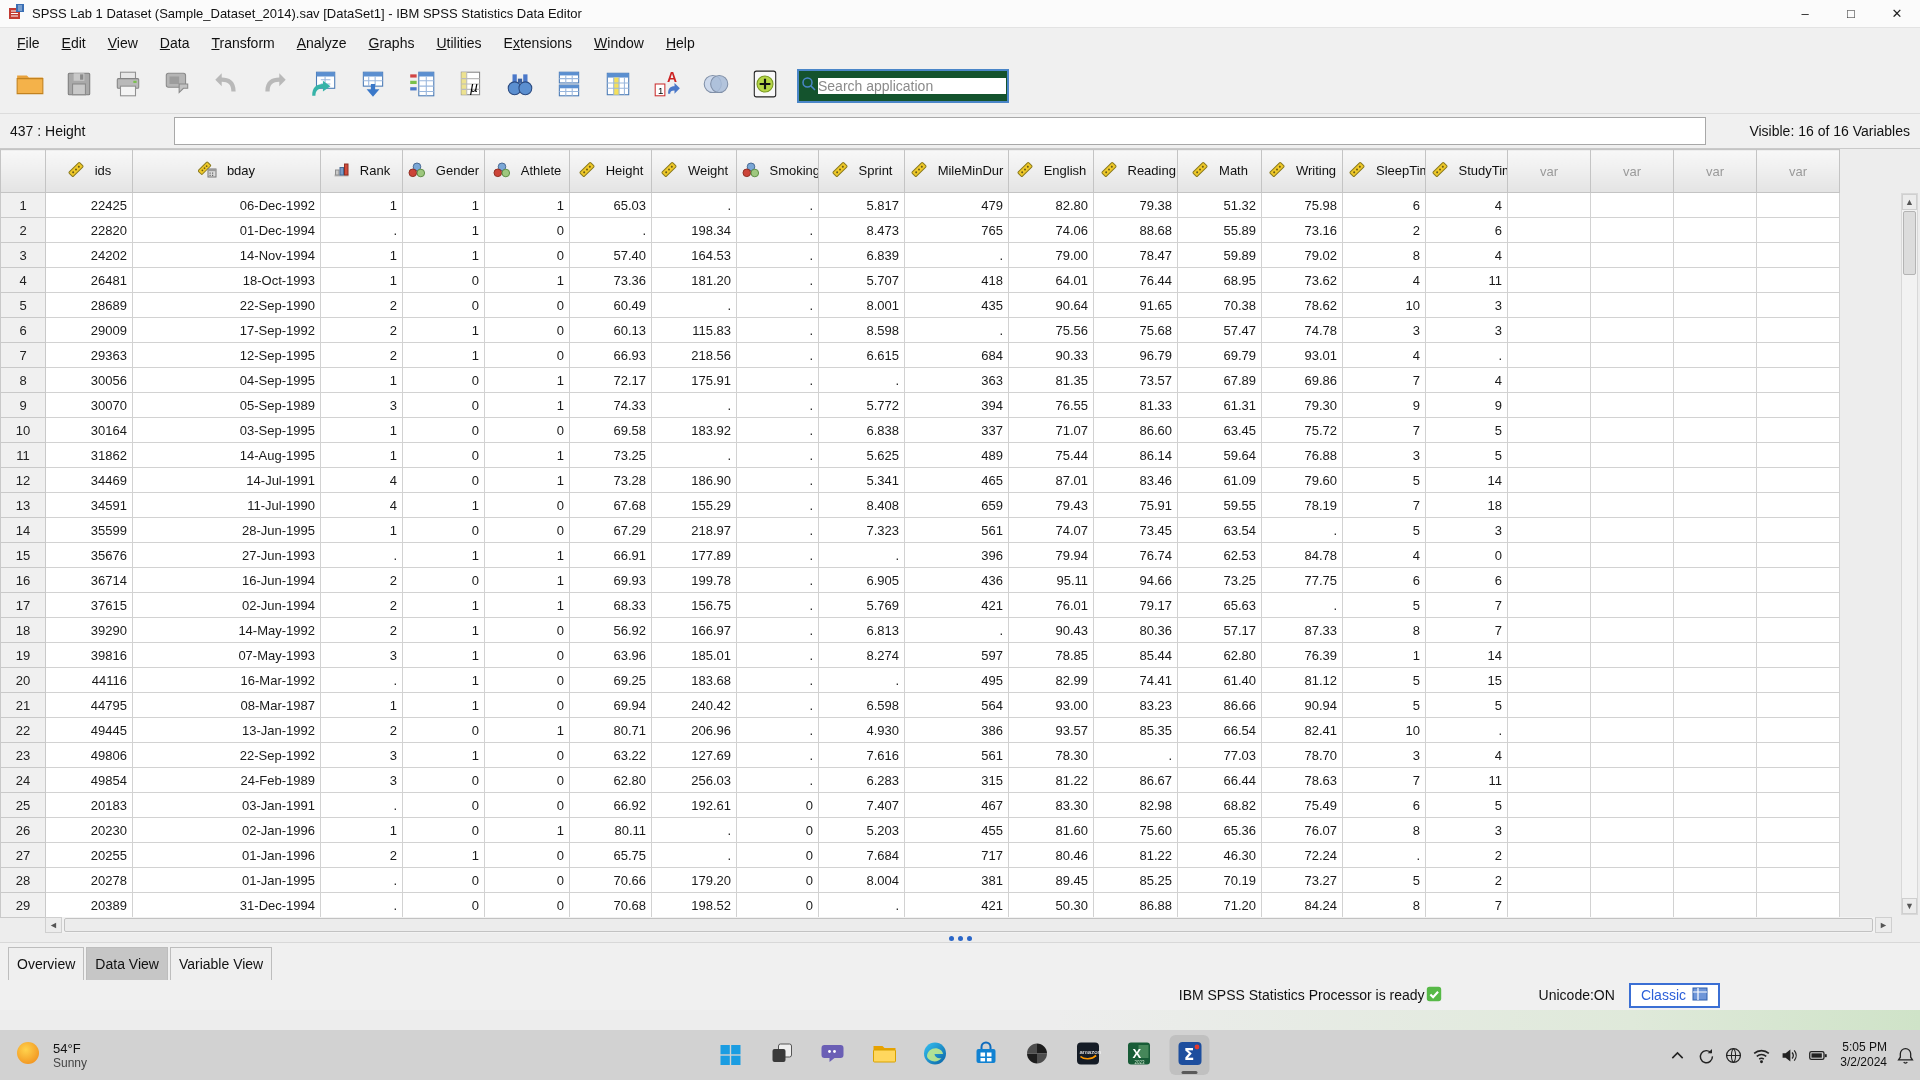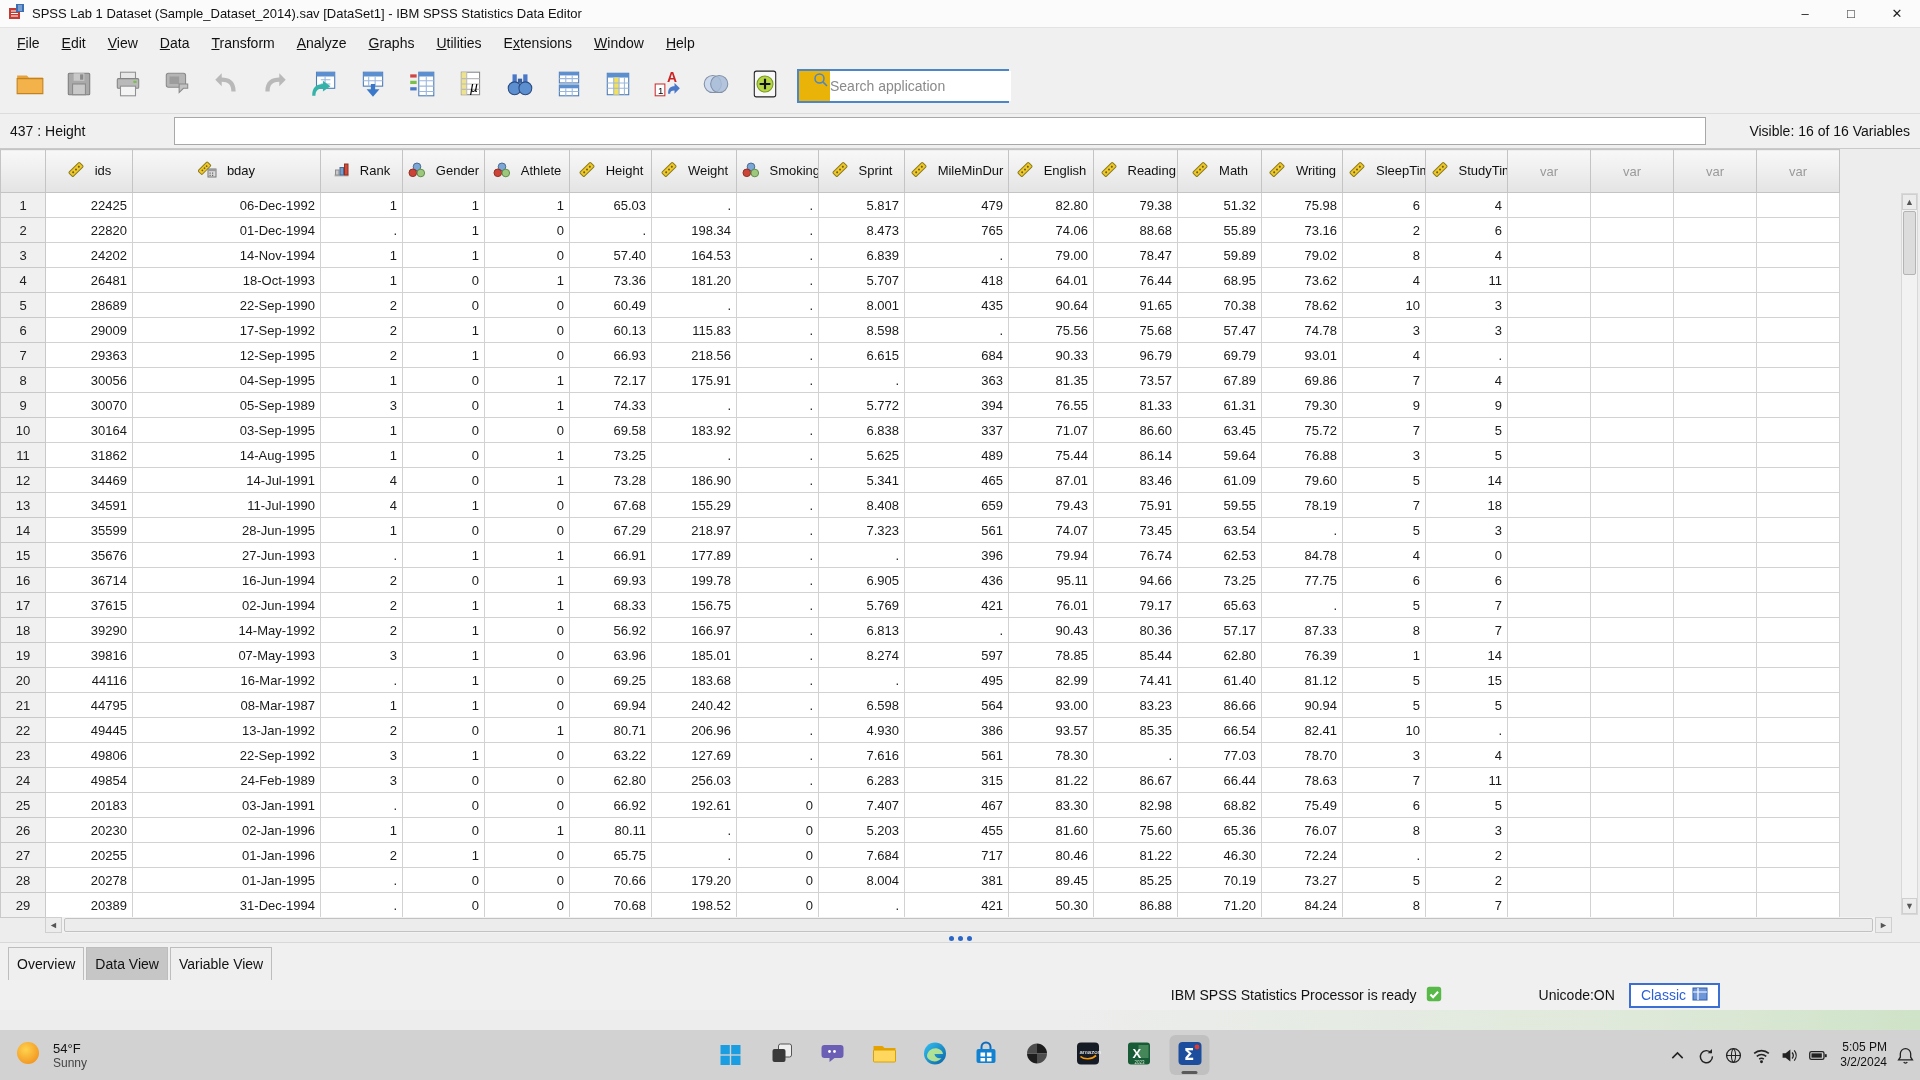--- a/index.html
+++ b/index.html
@@ -14,21 +14,21 @@
   .win-btn{width:46px;height:100%;display:flex;align-items:center;justify-content:center;font-size:13px;color:#222}
 
   
   .menubar{height:30px;display:flex;align-items:center;padding-left:6px;background:#f0f0f0}
   .menu-item{font-size:14px;color:#111;padding:4px 11px;cursor:default}
   .accel{text-decoration:underline}
 
   
   .toolbar{height:56px;display:flex;align-items:center;padding-left:8px;background:#f0f0f0;border-bottom:1px solid #dcdcdc}
   .tool-btn{width:44px;height:44px;border:none;background:transparent;display:flex;align-items:center;justify-content:center}
-  .search-box{width:212px;height:34px;border:2px solid #4a86c8;background:#eab308;display:flex;padding:0 13px;margin-left:10px}
+  .search-box{width:212px;height:34px;border:2px solid #4a86c8;background:#14532d;display:flex;align-items:center;padding:0 1px;margin-left:10px}
   .search-box input{border:none;outline:none;flex:1;font-size:14px;font-family:inherit;color:#333}
   .search-box input::placeholder{color:#8a8a8a}
 
   
   .cellref-bar{height:34px;display:flex;align-items:center;background:#f0f0f0;padding:0 6px}
   .cellref-label{width:168px;font-size:14px;color:#111;padding-left:4px}
   .cell-editor{flex:1;height:28px;border:1px solid #a8a8a8;background:#fff;font-size:13px;font-family:inherit;padding:0 4px;outline:none}
   .visible-info{width:208px;text-align:right;font-size:14px;color:#111;padding-right:4px}
 
   
@@ -56,21 +56,21 @@
   .split-strip{position:absolute;left:0;right:0;top:784px;height:10px;display:flex;align-items:center;justify-content:center;gap:4px}
   .split-strip i{width:5px;height:5px;border-radius:50%;background:#2a66c8;display:block}
 
   
   .tabbar{height:38px;background:#f0f0f0;display:flex;align-items:flex-end;padding-left:8px;border-top:1px solid #d8d8d8}
   .tab{font-size:14px;color:#111;padding:8px 8px;background:#efefef;border:1px solid #bdbdbd;border-bottom:none;margin-right:2px}
   .tab.active{background:#c6c6c6;font-weight:normal}
 
   
   .statusbar{height:30px;display:flex;align-items:center;background:#f0f0f0;font-size:14px;color:#111}
-  .status-msg{margin-left:auto;display:flex;align-items:center;gap:8px}
+  .status-msg{margin-left:auto;display:flex;align-items:center;}
   .unicode-label{margin-left:96px}
   .classic-btn{margin-left:14px;margin-right:200px;display:flex;align-items:center;gap:6px;border:2px solid #3b6fd4;background:#fff;color:#2b5fd9;font-size:14px;font-family:inherit;padding:2px 10px}
   .window-bottom{height:20px;background:linear-gradient(90deg,#ededed 55%,#dfe9da 85%,#cfe3c8)}
 
   
   .taskbar{height:50px;background:#d2d2d2;position:relative;display:flex;align-items:center}
   .tb-left{position:absolute;left:12px;display:flex;align-items:center;gap:9px}
   .weather-text .t1{font-size:13px;color:#111;line-height:15px}
   .weather-text .t2{font-size:12px;color:#444;line-height:14px}
   .tb-center{position:absolute;left:50%;transform:translateX(-50%);display:flex;align-items:center;gap:11px}

